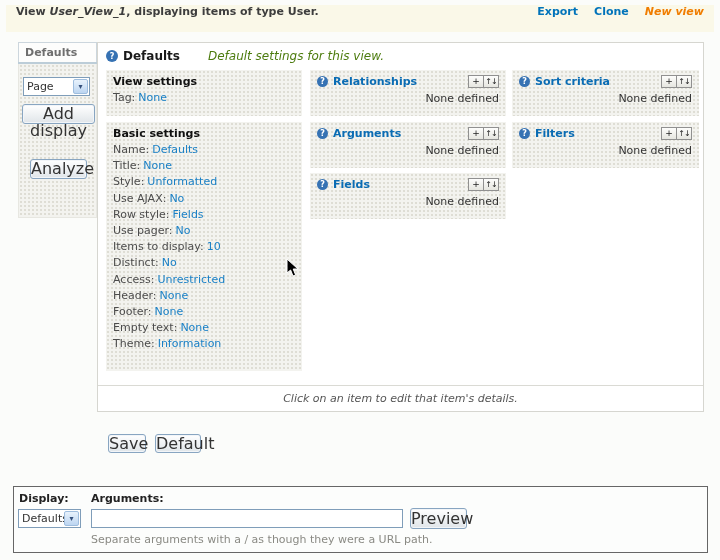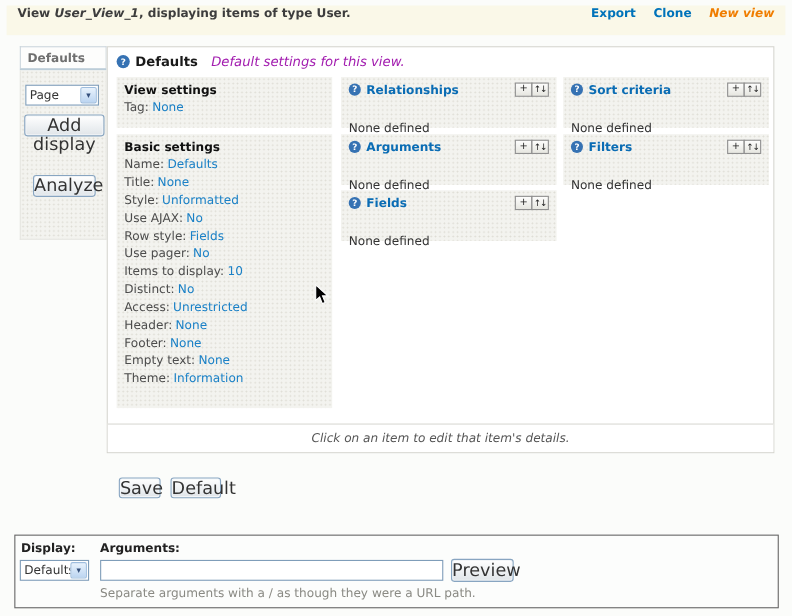--- a/index.html
+++ b/index.html
@@ -40,39 +40,39 @@
          line-height:17px; cursor:pointer; box-shadow:inset 0 0 0 1px #f2f5f8; }
 
   
   #main-panel { position:absolute; left:97px; top:42px; width:607px; height:370px;
                 background:#fff; border:1px solid #d6d6d0; }
   #main-head { position:absolute; left:8px; top:6px; display:flex; align-items:center; }
   .help-badge { display:inline-flex; width:12px; height:12px; border-radius:50%;
                 background:#3672b3; color:#fff; font-size:8px; font-weight:bold;
                 align-items:center; justify-content:center; cursor:pointer; flex:none; }
   #main-head .h-title { font-size:12px; font-weight:bold; color:#1a1a1a; margin-left:5px; }
-  #main-head .h-sub { font-size:12px; font-style:italic; color:#a21caf; margin-left:12px; }
+  #main-head .h-sub { font-size:12px; font-style:italic; color:#4d7c0f; margin-left:28px; }
 
   .box { position:absolute; background-color:#f3f3ef;
          background-image:radial-gradient(circle,#dddcd4 0.7px,transparent 0.9px);
          background-size:4px 4px; padding:4px 7px; }
   .box-title { font-weight:bold; color:#111; line-height:16px; white-space:nowrap; }
   .srow { line-height:16.2px; white-space:nowrap; }
   .srow .lbl { color:#4c4c4c; }
   .srow .val { color:#1a80c6; margin-left:3px; cursor:pointer; }
 
   .bucket-head { display:flex; align-items:center; height:15px; }
   .bucket-head .help-badge { width:11px; height:11px; }
   .bucket-title { color:#0a6cb4; font-weight:bold; margin-left:5px; cursor:pointer; white-space:nowrap; }
   .mini-group { margin-left:auto; display:flex; }
   .mini-btn { width:16px; height:13px; border:1px solid #909090;
               background:linear-gradient(#fdfdfc,#e6e6e0); font-size:9px; line-height:11px;
               text-align:center; color:#222; cursor:pointer; }
   .mini-btn.second { margin-left:-1px; font-size:8px; letter-spacing:-1px; }
-  .bucket-empty { line-height:16px; margin-top:20px; color:#333; }
+  .bucket-empty { line-height:16px; margin-top:2px; color:#333;text-align:right; }
 
   #panel-footer { position:absolute; left:0; right:0; bottom:0; height:26px;
                   border-top:1px solid #dadad4; display:flex; align-items:center;
                   justify-content:center; font-style:italic; color:#555; background:#fff; }
 
   
   #preview-panel { position:absolute; left:13px; top:486px; width:695px; height:67px;
                    border:1px solid #666; background:#fcfdfc; }
   .blabel { position:absolute; font-weight:bold; color:#222; white-space:nowrap; }
   #args-input { position:absolute; left:77px; top:22px; width:312px; height:19px;

